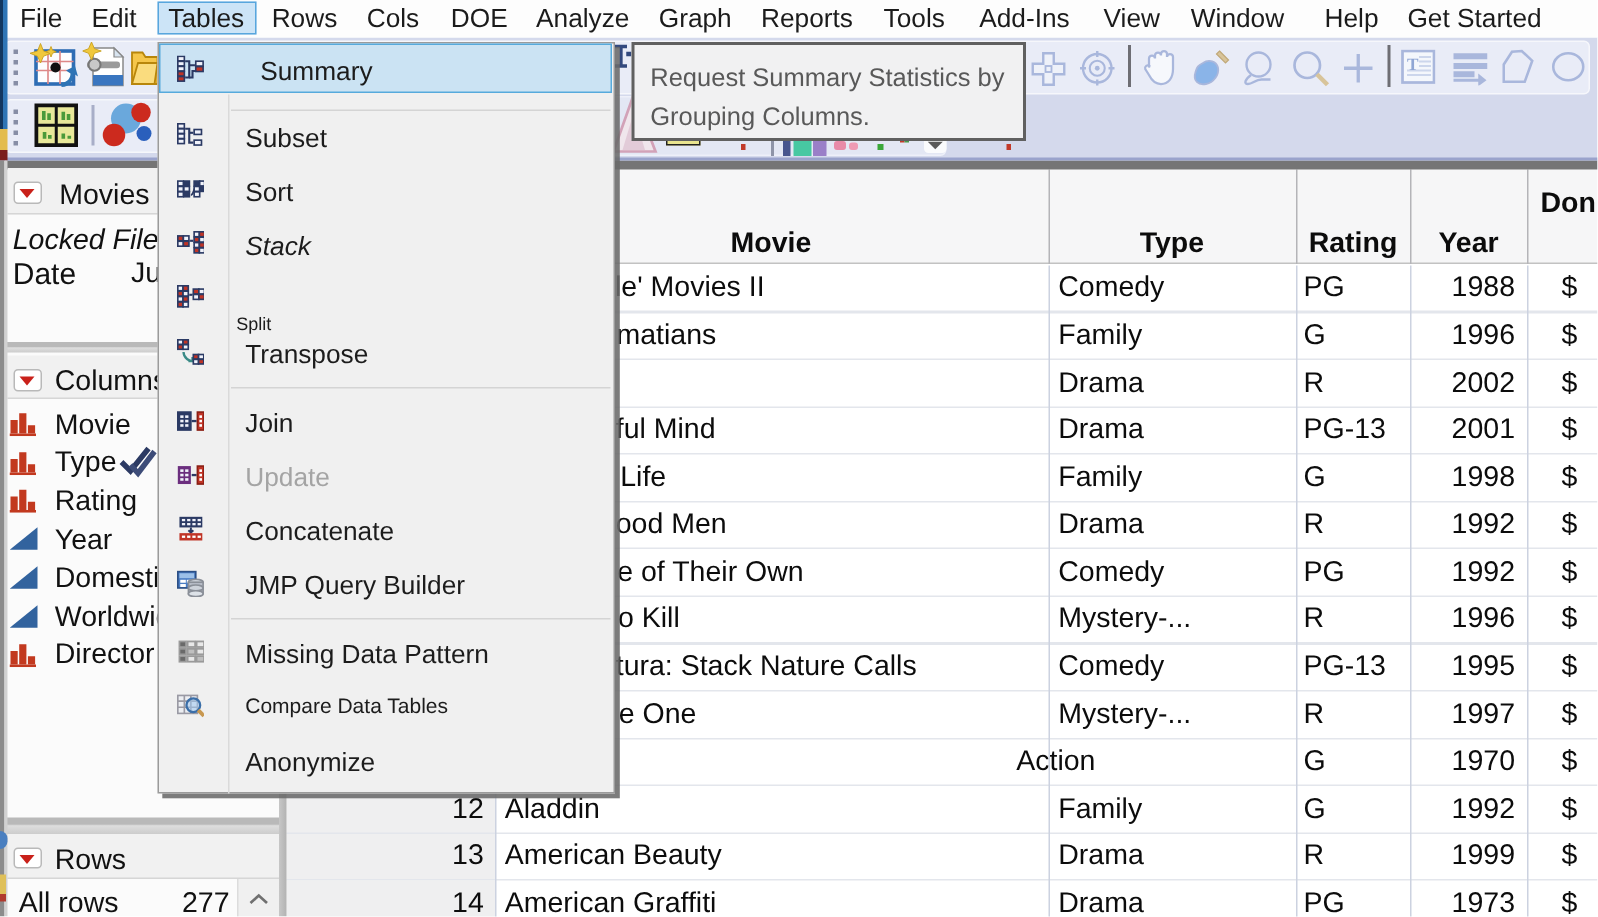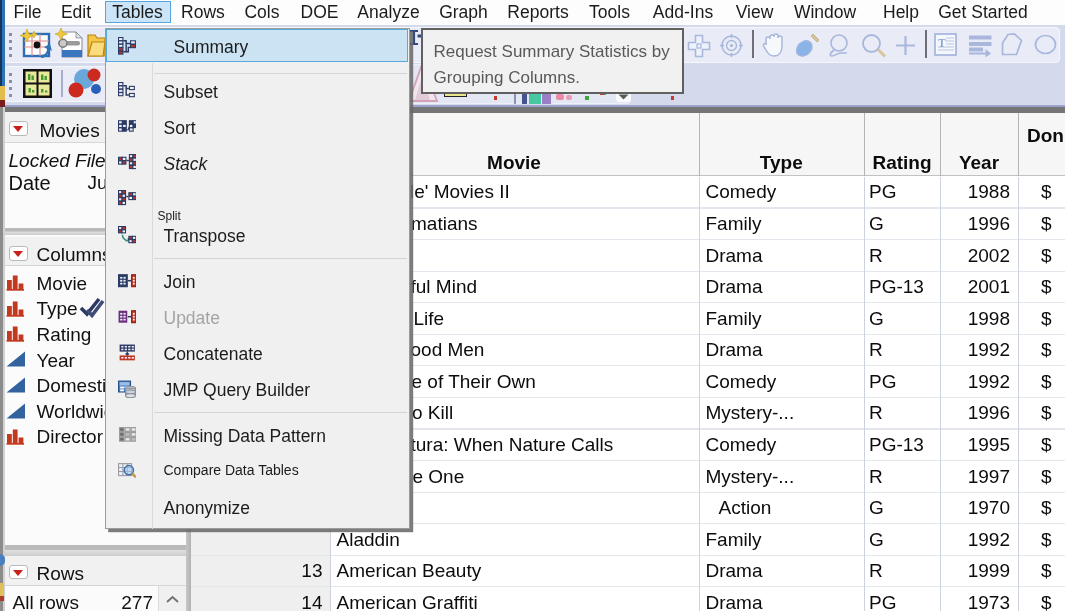--- a/index.html
+++ b/index.html
@@ -326,43 +326,44 @@
     <div class="abs" style="left:0;top:315.86px;width:874.5px;height:1.2px;background:#e3e6ec;"></div>
     <div class="abs" style="left:0;top:289.975px;width:132px;text-align:right;">8</div>
     <div class="abs" style="left:221.5px;top:289.975px;white-space:pre;">o Kill</div>
     <div class="abs" style="left:515px;top:289.975px;">Mystery-...</div>
     <div class="abs" style="left:678.5px;top:289.975px;">R</div>
     <div class="abs" style="left:749.5px;top:289.975px;width:70px;text-align:right;">1996</div>
     <div class="abs" style="left:850.5px;top:289.975px;">$</div>
     <div class="abs" style="left:0;top:317.06px;width:139px;height:31.57px;background:#efeff0;"></div>
     <div class="abs" style="left:0;top:347.43px;width:874.5px;height:1.2px;background:#e3e6ec;"></div>
     <div class="abs" style="left:0;top:321.545px;width:132px;text-align:right;">9</div>
-    <div class="abs" style="left:220px;top:321.545px;white-space:pre;">tura: When Nature Calls</div>
+    <div class="abs" style="left:220px;top:321.545px;white-space:pre;">tura: Stack Nature Calls</div>
     <div class="abs" style="left:515px;top:321.545px;">Comedy</div>
     <div class="abs" style="left:678.5px;top:321.545px;">PG-13</div>
     <div class="abs" style="left:749.5px;top:321.545px;width:70px;text-align:right;">1995</div>
     <div class="abs" style="left:850.5px;top:321.545px;">$</div>
     <div class="abs" style="left:0;top:348.63px;width:139px;height:31.57px;background:#efeff0;"></div>
     <div class="abs" style="left:0;top:379px;width:874.5px;height:1.2px;background:#e3e6ec;"></div>
     <div class="abs" style="left:0;top:353.115px;width:132px;text-align:right;">10</div>
     <div class="abs" style="left:222px;top:353.115px;white-space:pre;">e One</div>
     <div class="abs" style="left:515px;top:353.115px;">Mystery-...</div>
     <div class="abs" style="left:678.5px;top:353.115px;">R</div>
     <div class="abs" style="left:749.5px;top:353.115px;width:70px;text-align:right;">1997</div>
     <div class="abs" style="left:850.5px;top:353.115px;">$</div>
     <div class="abs" style="left:0;top:380.2px;width:139px;height:31.57px;background:#efeff0;"></div>
     <div class="abs" style="left:0;top:410.57px;width:874.5px;height:1.2px;background:#e3e6ec;"></div>
     <div class="abs" style="left:0;top:384.685px;width:132px;text-align:right;">11</div>
     <div class="abs" style="left:220.5px;top:384.685px;white-space:pre;"></div>
-    <div class="abs" style="left:528px;top:384.685px;">Action</div>
+    <div class="abs" style="left:487px;top:384.685px;">Action</div>
     <div class="abs" style="left:678.5px;top:384.685px;">G</div>
     <div class="abs" style="left:749.5px;top:384.685px;width:70px;text-align:right;">1970</div>
     <div class="abs" style="left:850.5px;top:384.685px;">$</div>
     <div class="abs" style="left:0;top:411.77px;width:139px;height:31.57px;background:#efeff0;"></div>
     <div class="abs" style="left:0;top:442.14px;width:874.5px;height:1.2px;background:#e3e6ec;"></div>
+    <div class="abs" style="left:0;top:416.255px;width:132px;text-align:right;">12</div>
     <div class="abs" style="left:146px;top:416.255px;white-space:pre;">Aladdin</div>
     <div class="abs" style="left:515px;top:416.255px;">Family</div>
     <div class="abs" style="left:678.5px;top:416.255px;">G</div>
     <div class="abs" style="left:749.5px;top:416.255px;width:70px;text-align:right;">1992</div>
     <div class="abs" style="left:850.5px;top:416.255px;">$</div>
     <div class="abs" style="left:0;top:443.34000000000003px;width:139px;height:31.57px;background:#efeff0;"></div>
     <div class="abs" style="left:0;top:473.71000000000004px;width:874.5px;height:1.2px;background:#e3e6ec;"></div>
     <div class="abs" style="left:0;top:447.82500000000005px;width:132px;text-align:right;">13</div>
     <div class="abs" style="left:146px;top:447.82500000000005px;white-space:pre;">American Beauty</div>
     <div class="abs" style="left:515px;top:447.82500000000005px;">Drama</div>

